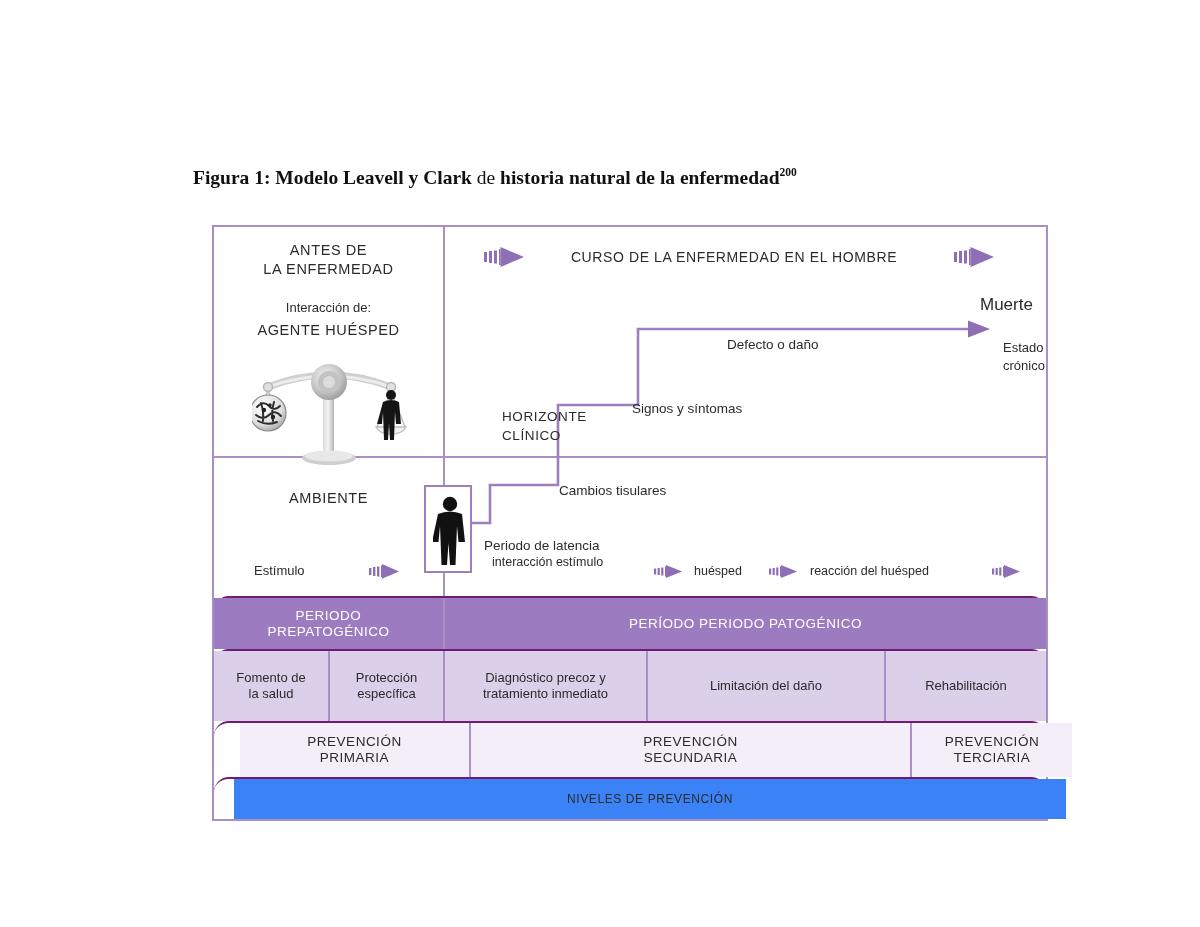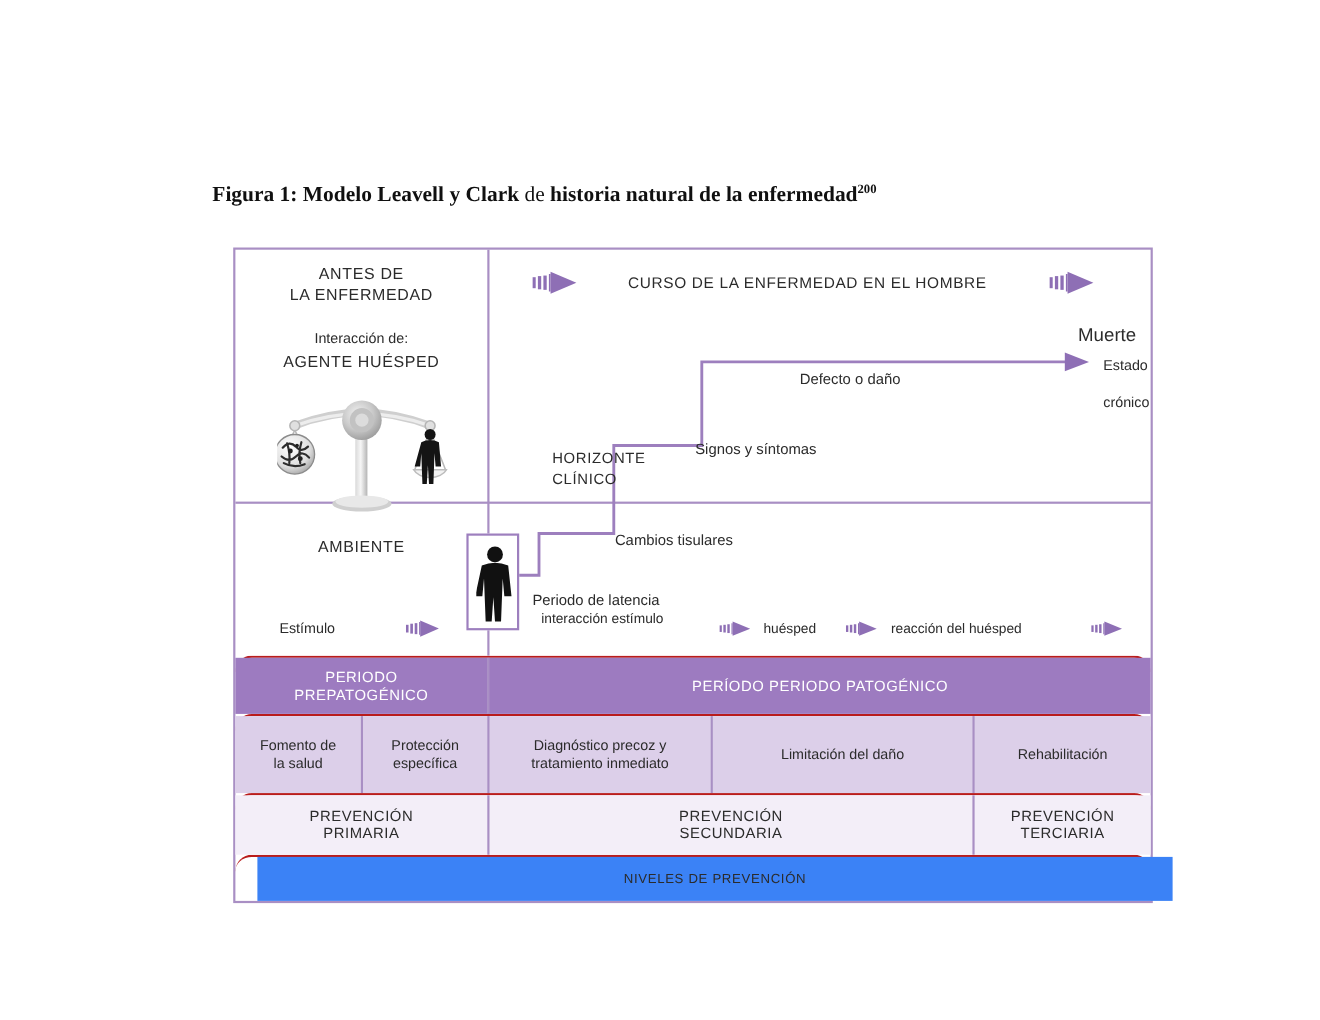--- a/index.html
+++ b/index.html
@@ -60,24 +60,24 @@
   .rowC{top:494px;height:56px;}      
   .rowD{top:550px;height:42px;}      
 
   .cell{
     position:absolute;top:0;height:100%;box-sizing:border-box;
     display:flex;align-items:center;justify-content:center;text-align:center;
     line-height:16px;
   }
   .purple{background:#9d7bc0;color:#ffffff;font-size:13.5px;letter-spacing:.5px;}
   .lav{background:#dccfe9;color:#2b2b2b;font-size:13px;}
-  .pale{background:#f3eef8;color:#2b2b2b;font-size:13.5px;letter-spacing:.5px;}
+  .pale{background:#f3eef8;color:#2b2b2b;font-size:13.5px;letter-spacing:.5px;margin-left:26px;}
   .band{background:#3b82f6;color:#2b2b2b;font-size:12px;letter-spacing:.6px;margin-left:20px;}
   .bl{border-left:2px solid #a98fc4;}
-  .bt{border-top:2px solid #b91c1c;border-radius:15px;}
+  .bt{border-top:2px solid #701a75;border-radius:15px;}
 
   .arrowglyph{display:inline-block;vertical-align:middle;}
 </style>
 </head>
 <body>
 
 <div class="page">
 
   <div class="caption">
     <span class="b">Figura 1: Modelo Leavell y Clark</span>
@@ -200,21 +200,21 @@
       <div class="personbox">
         <svg width="34" height="72" viewBox="0 0 34 72">
           <g fill="#111">
             <circle cx="17" cy="9" r="7.2"></circle>
             <path d="M5 19 q12 -5 24 0 l3 28 -6.5 0 -1.5 -16 -1.5 39 -5.5 0 -1.5 -22 -1.5 22 -5.5 0 -1.5 -39 -1.5 16 -6.5 0 Z"></path>
           </g>
         </svg>
       </div>
 
       <div class="t lbl" style="left:766px;top:68px;font-size:17px;">Muerte</div>
-      <div class="t lbl" style="left:789px;top:97px;font-size:13px;">Estado</div>
+      <div class="t lbl" style="left:789px;top:113px;font-size:13px;">Estado</div>
       <div class="t lbl" style="left:789px;top:131px;font-size:13px;">crónico</div>
 
       <div class="t lbl" style="left:513px;top:110px;font-size:13.5px;">Defecto o daño</div>
       <div class="t lbl" style="left:418px;top:174px;font-size:13.5px;">Signos y síntomas</div>
 
       <div class="t cap-h" style="left:272px;top:180px;width:140px;text-align:left;font-size:13.5px;margin-left:16px;">
         <div>HORIZONTE</div>
         <div>CLÍNICO</div>
       </div>
 

